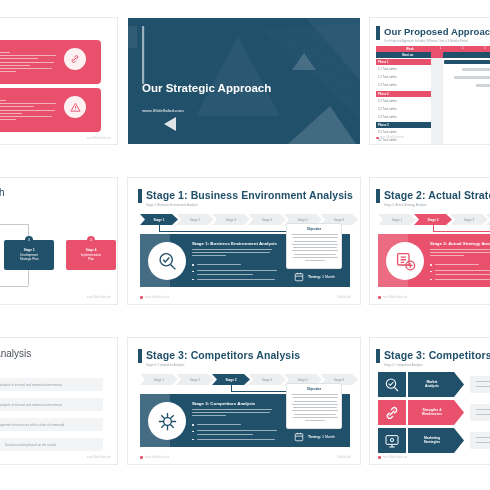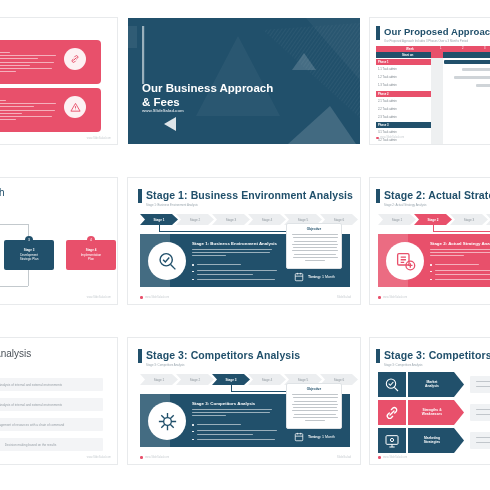--- a/index.html
+++ b/index.html
@@ -126,22 +126,21 @@
       <polygon points="232,5 232,100 135,12" fill="url(#hatch)"></polygon>
       <polygon points="232,0 232,62 178,0" fill="#ffffff" fill-opacity=".04"></polygon>
       <polygon points="110,18 152,98 68,98" fill="#ffffff" fill-opacity=".045"></polygon>
       <polygon points="176,35 188,52 164,52" fill="#ffffff" fill-opacity=".17"></polygon>
       <polygon points="202,88 228,126 160,126" fill="#ffffff" fill-opacity=".15"></polygon>
       <polygon points="36,106 48,99 48,113" fill="#ffffff" fill-opacity=".85"></polygon>
       <rect x="14" y="8" width="2.2" height="58" fill="#ffffff" fill-opacity=".55"></rect>
       <rect x="0" y="8" width="9" height="22" fill="#ffffff" fill-opacity=".07"></rect>
     </svg>
     <div class="bigTitle" style="position:absolute;left:14px;top:64px;font-size:11.5px;">
-      <div>Our Business Approach</div>
-      <div>&amp; Fees</div>
+      <div>Our Strategic Approach</div>
     </div>
     <div class="urlTxt" style="position:absolute;left:14px;top:90px;font-size:4.2px;font-weight:700;">www.SlideSalad.com</div>
   </div>
 
   <div class="slide" style="left:370px; top:18px; width:175px; height:126px;">
     <div class="s-bar" style="position:absolute;left:6px;top:8px;width:4px;height:14px;"></div>
     <div class="s-title" style="position:absolute;left:14px;top:8px;font-size:9.5px;">Our Proposed Approach – 3</div>
     <div class="s-sub" style="position:absolute;left:14px;top:21px;font-size:2.8px;">Our Proposed Approach Includes 3 Phases Over a 3 Months Period</div>
 
     <div style="position:absolute;left:6px;top:28px;width:163px;height:84px;">

